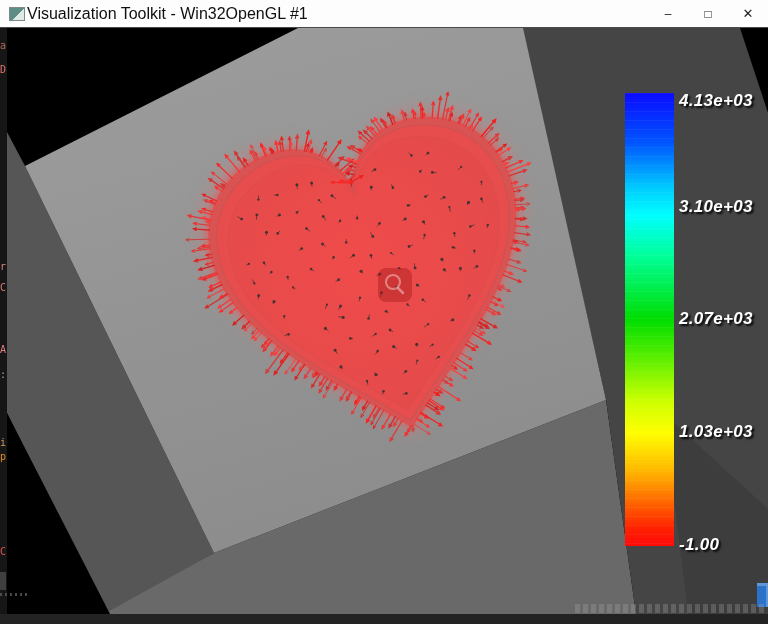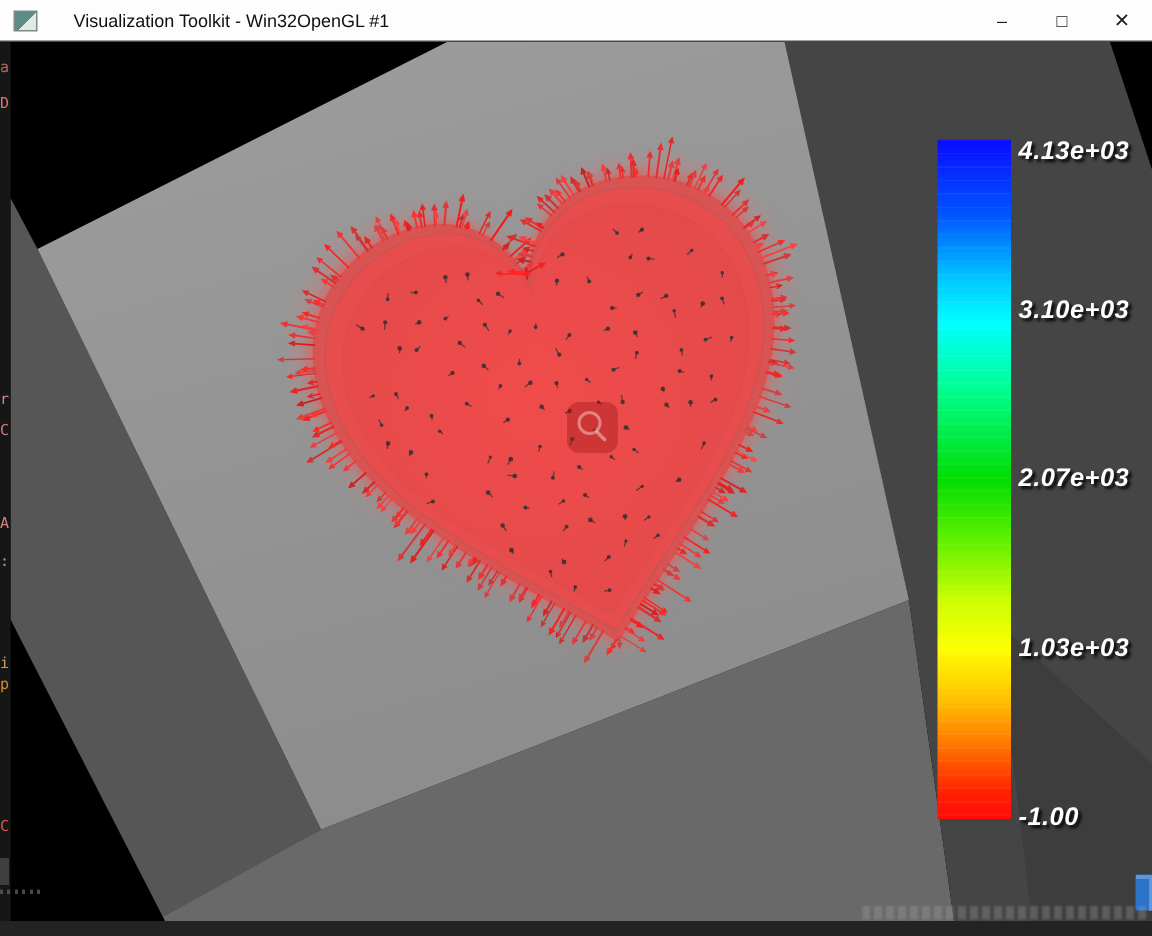--- a/index.html
+++ b/index.html
@@ -4,21 +4,21 @@
 <style>
   html,body{margin:0;padding:0;background:#000;}
   .screen{position:relative;width:768px;height:624px;background:#000;overflow:hidden;
           font-family:"Liberation Sans",sans-serif;}
 
   
   .titlebar{position:absolute;top:0;left:0;right:0;height:28px;background:#fdfdfd;
             display:flex;align-items:center;border-bottom:1px solid #4a4a4a;box-sizing:border-box;z-index:10;}
   .title-icon{width:14px;height:12px;margin-left:9px;flex:0 0 auto;border:1px solid #7d8a88;
               background:linear-gradient(135deg,#5e8d86 0 55%,#dfe9e6 55% 100%);}
-  .title-text{margin-left:24px;font-size:12px;color:#101010;white-space:nowrap;}
+  .title-text{margin-left:2px;font-size:16px;color:#101010;white-space:nowrap;}
   .win-controls{margin-left:auto;display:flex;height:100%;}
   .win-btn{width:40px;height:100%;display:flex;align-items:center;justify-content:center;
            font-size:12px;color:#1d1d1d;background:transparent;border:none;padding:0;cursor:default;}
   .win-btn.close{font-size:13px;}
 
   
   .viewport{position:absolute;top:28px;left:0;width:768px;height:586px;z-index:1;}
 
   
   .console-strip{position:absolute;left:0;top:28px;width:7px;height:586px;background:#161616;

